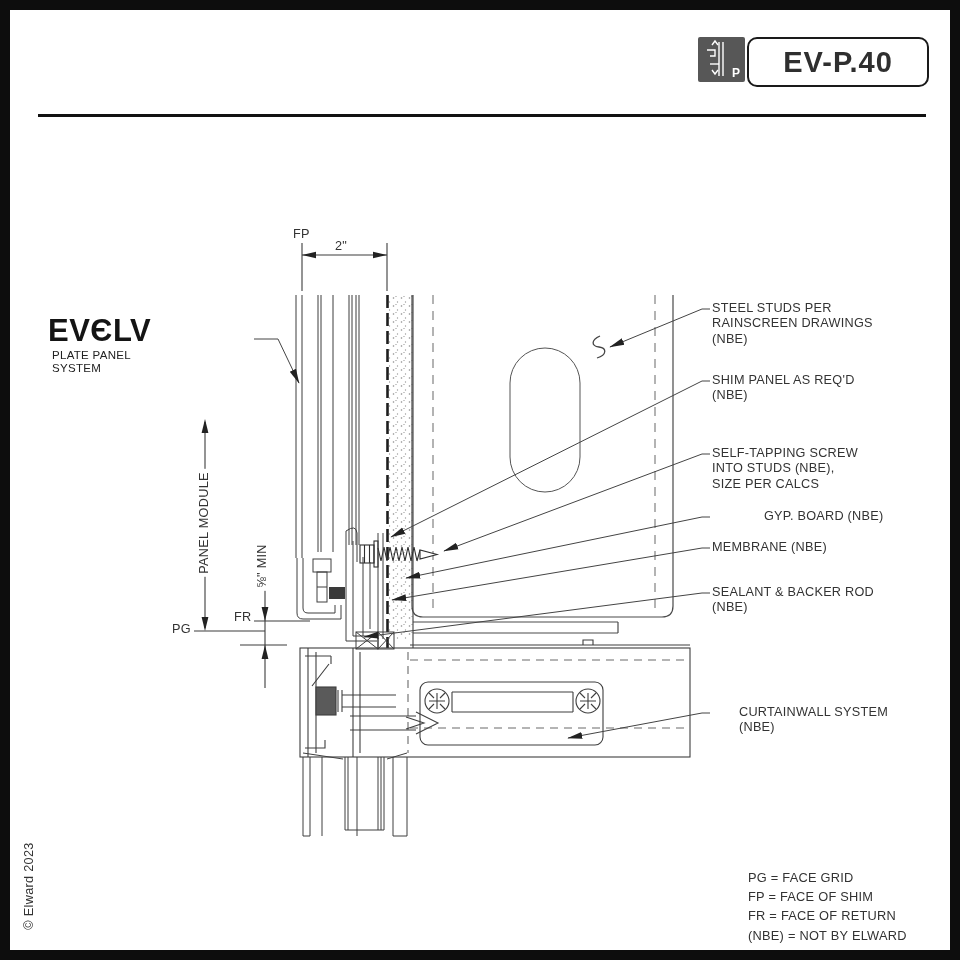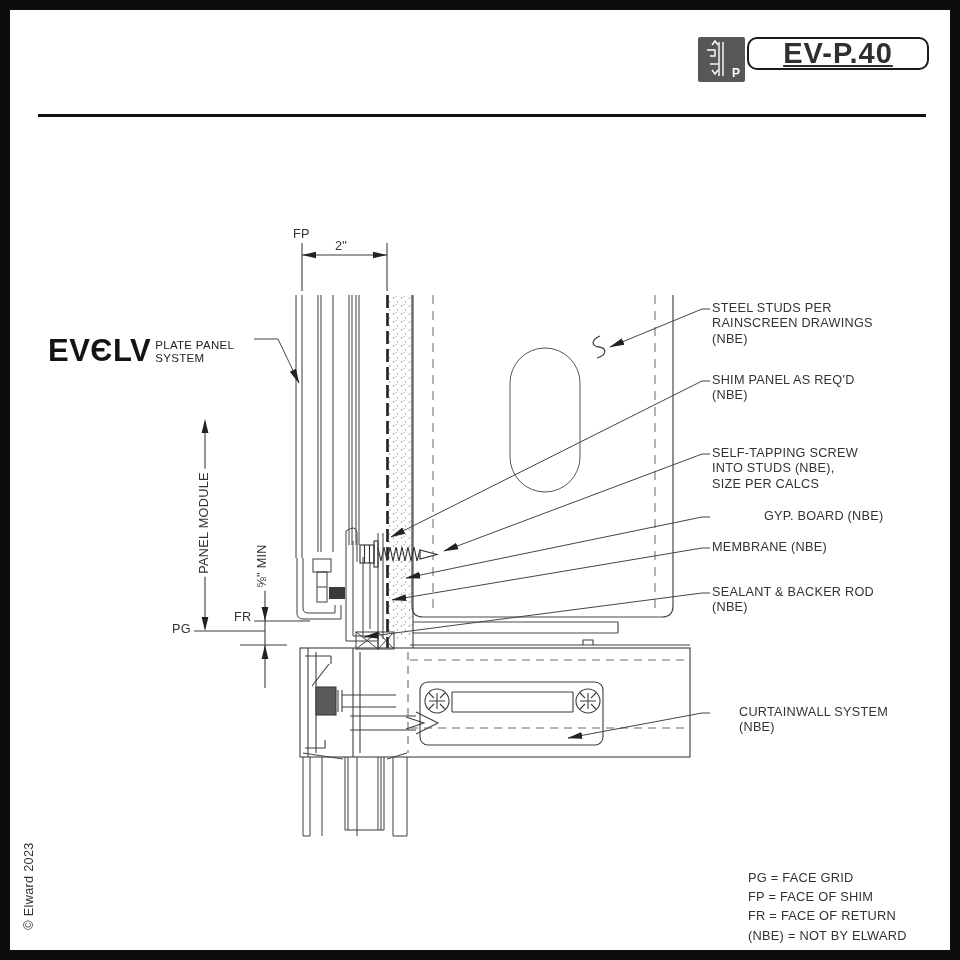--- a/index.html
+++ b/index.html
@@ -4,24 +4,24 @@
 <style>
   html,body{margin:0;padding:0;background:#e8e8e8;}
   .page{position:relative;width:960px;height:960px;background:#ffffff;overflow:hidden;
         font-family:"Liberation Sans", "DejaVu Sans", sans-serif;}
   .frame{position:absolute;inset:0;border:10px solid #0d0d0d;pointer-events:none;z-index:60;}
   .page-title{position:absolute;left:40px;top:88px;font-size:17px;font-weight:bold;
               letter-spacing:.4px;color:#111;}
   .title-rule{position:absolute;left:38px;top:114px;width:888px;height:3px;background:#111;}
   .badge{position:absolute;left:698px;top:37px;height:45px;display:flex;z-index:40;}
   .badge-icon{width:47px;height:45px;background:#575757;border-radius:2px;position:relative;}
-  .badge-code{width:182px;height:33px;margin-left:2px;border:2.5px solid #1a1a1a;border-radius:10px;
+  .badge-code{width:182px;height:50px;margin-left:2px;border:2.5px solid #1a1a1a;border-radius:10px;
               box-sizing:border-box;display:flex;align-items:center;justify-content:center;
-              font-size:29px;font-weight:600;color:#2f2f2f;letter-spacing:1px;text-decoration:underline;}
-  .brand{position:absolute;left:48px;top:336px;display:flex;align-items:flex-start;}
+              font-size:29px;font-weight:600;color:#2f2f2f;letter-spacing:1px;}
+  .brand{position:absolute;left:48px;top:316px;display:flex;align-items:flex-start;flex-direction:column;}
   .brand-word{font-size:31px;font-weight:800;color:#141414;letter-spacing:.5px;line-height:30px;}
   .brand-tag{font-size:11.5px;line-height:12.5px;color:#222;margin-left:4px;margin-top:3px;
              white-space:pre-line;letter-spacing:.3px;}
   .cad{position:absolute;font-size:12.7px;line-height:15.3px;color:#333;letter-spacing:.25px;
        white-space:pre-line;}
   .vtext{position:absolute;font-size:12.7px;color:#333;letter-spacing:.3px;white-space:nowrap;
          background:#fff;padding:0 3px;transform:translate(-50%,-50%) rotate(-90deg);}
   .dimlabel{background:#fff;padding:0 2px;}
   .legend{position:absolute;left:748px;top:868px;font-size:12.8px;line-height:19.2px;
           color:#333;letter-spacing:.25px;}

